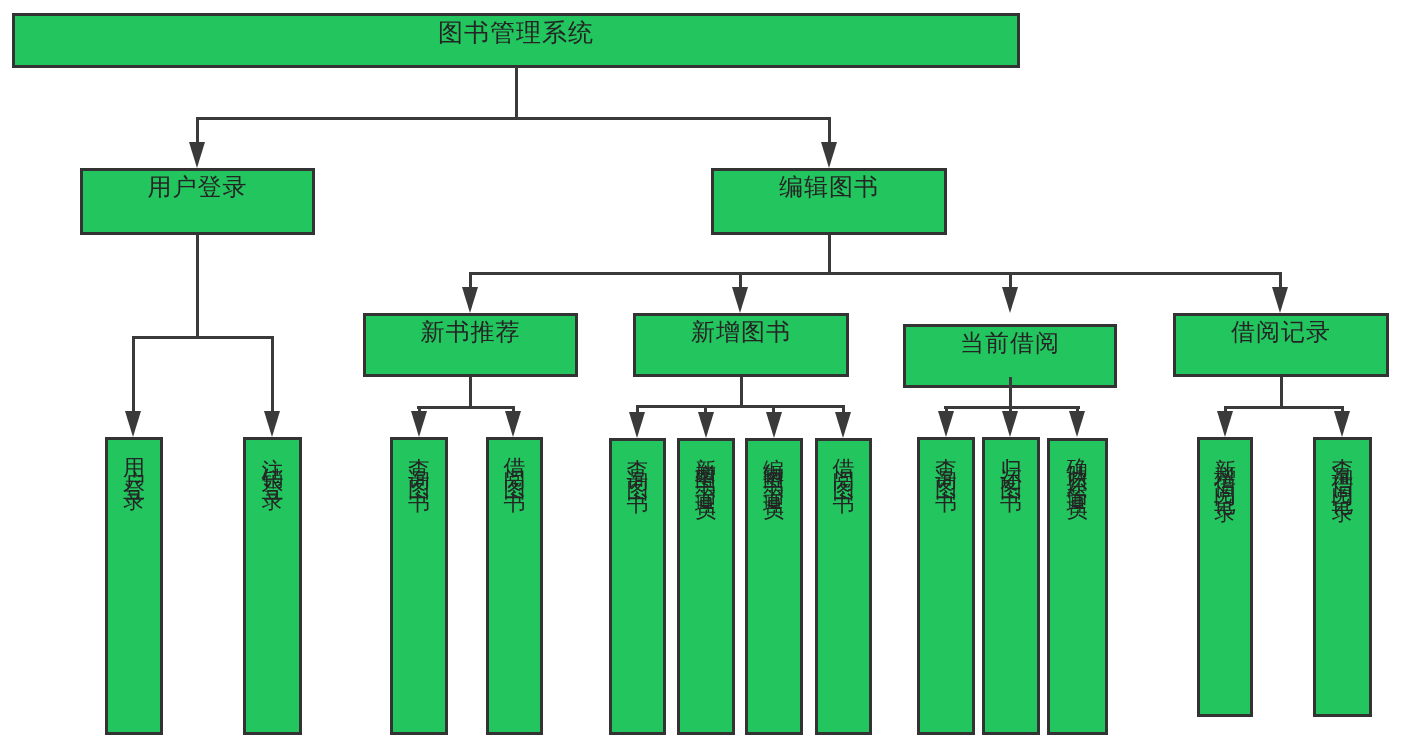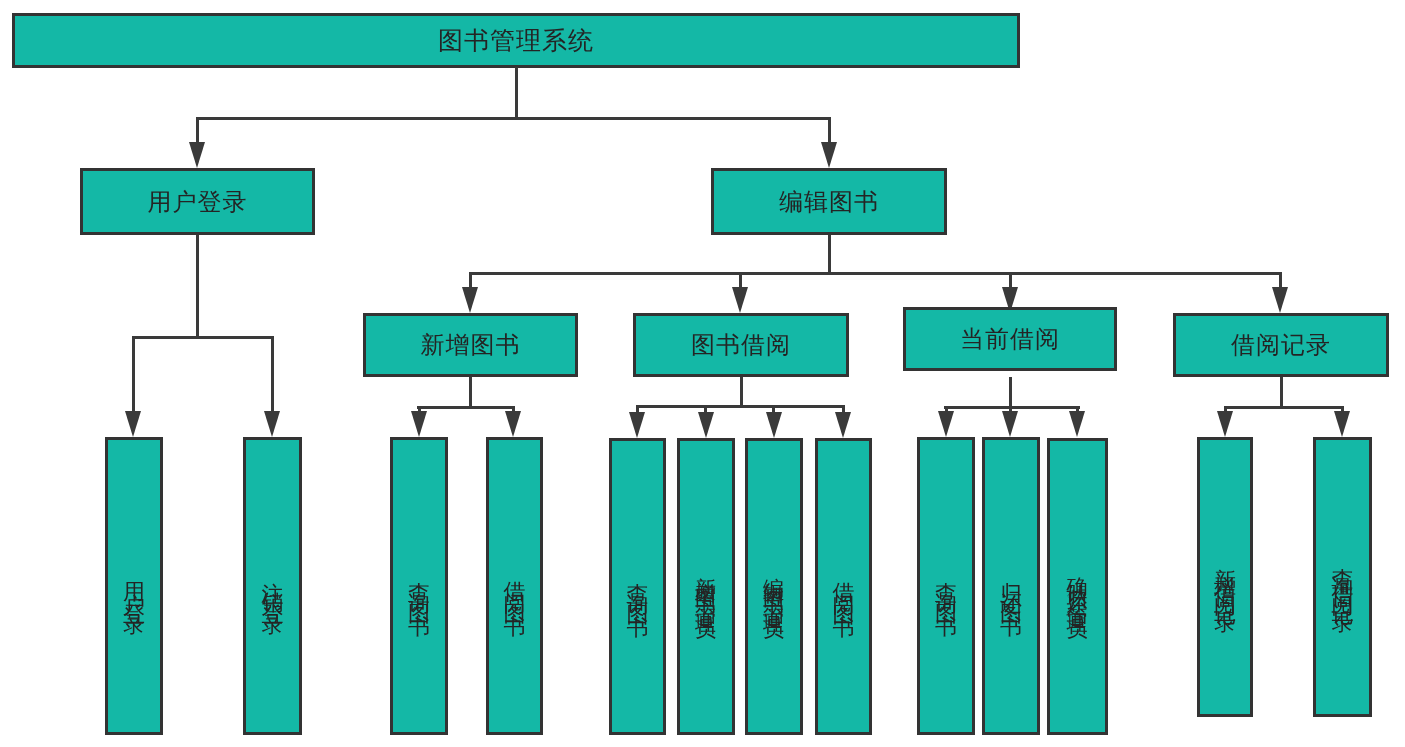--- a/index.html
+++ b/index.html
@@ -7,22 +7,22 @@
     position:relative;
     width:1405px; height:747px;
     background:#ffffff;
     font-family:"Liberation Sans","DejaVu Sans",sans-serif;
     overflow:hidden;
   }
   .node {
     position:absolute;
     box-sizing:border-box;
     border:3px solid #333333;
-    background:#14b8a6;
-    display:flex; align-items:center; justify-content:center;
+    background:#22c55e;
+    display:flex; align-items:flex-start; justify-content:center;
     color:#242424;
   }
   .node.h  { font-size:24px; letter-spacing:1px; }
   .node.root { font-size:25px; }
   .vnode span {
     display:block;
     writing-mode:vertical-rl;
     text-orientation:upright;
     font-size:22px;
     line-height:1;
@@ -84,26 +84,26 @@
   <div class="line" style="left:469px;  top:274px; width:3px; height:16px;"></div>
   <div class="arrow" style="left:462px;  top:287px;"></div>
   <div class="line" style="left:739px;  top:274px; width:3px; height:16px;"></div>
   <div class="arrow" style="left:732px;  top:287px;"></div>
   <div class="line" style="left:1009px; top:274px; width:3px; height:16px;"></div>
   <div class="arrow" style="left:1002px; top:287px;"></div>
   <div class="line" style="left:1279px; top:274px; width:3px; height:16px;"></div>
   <div class="arrow" style="left:1272px; top:287px;"></div>
 
   <div class="node h" style="left:363px; top:313px; width:215px; height:64px;">
+    <span>新书推荐</span>
+  </div>
+  <div class="node h" style="left:633px; top:313px; width:216px; height:64px;">
     <span>新增图书</span>
   </div>
-  <div class="node h" style="left:633px; top:313px; width:216px; height:64px;">
-    <span>图书借阅</span>
-  </div>
-  <div class="node h" style="left:903px; top:307px; width:214px; height:64px;">
+  <div class="node h" style="left:903px; top:324px; width:214px; height:64px;">
     <span>当前借阅</span>
   </div>
   <div class="node h" style="left:1173px; top:313px; width:216px; height:64px;">
     <span>借阅记录</span>
   </div>
 
   <div class="line" style="left:469px; top:377px; width:3px;  height:32px;"></div>
   <div class="line" style="left:417px; top:406px; width:98px;  height:3px;"></div>
   <div class="line" style="left:418px; top:408px; width:3px;  height:8px;"></div>
   <div class="arrow" style="left:411px; top:411px;"></div>

